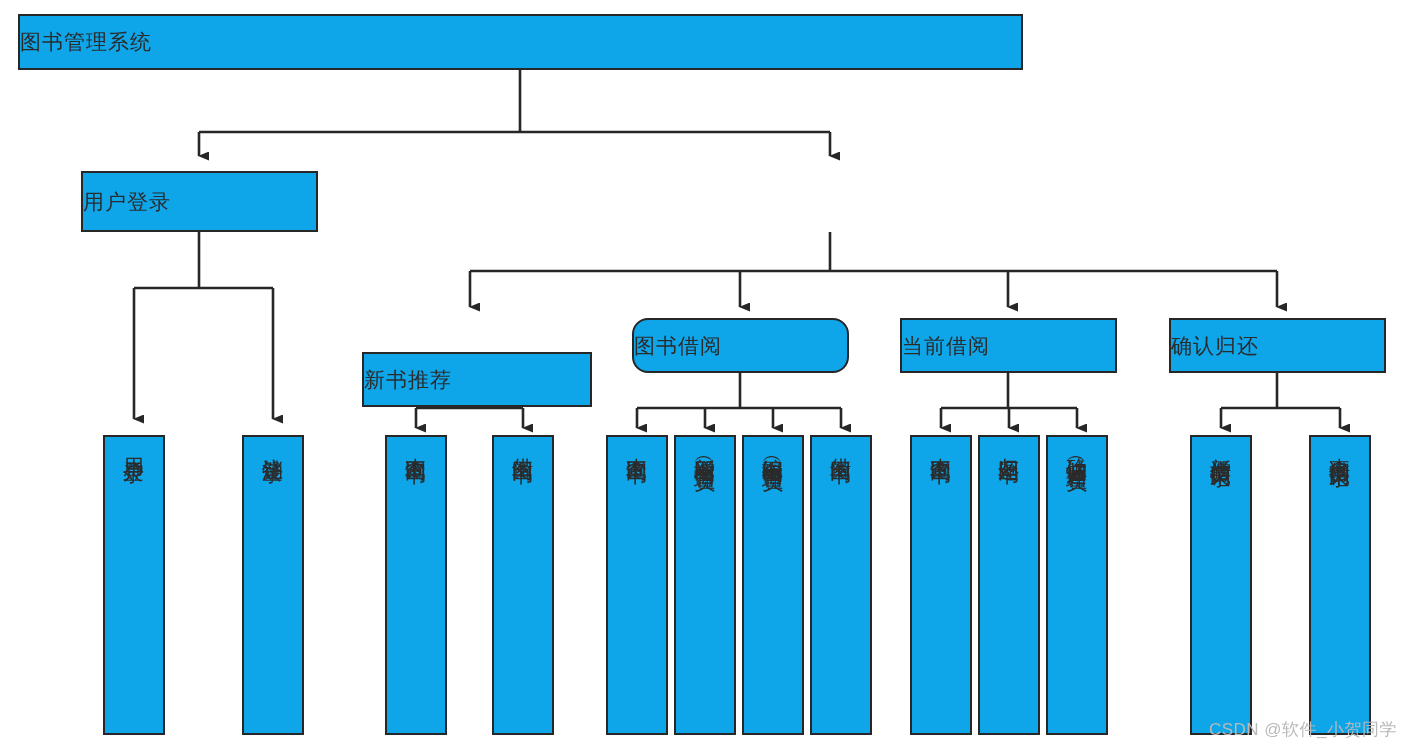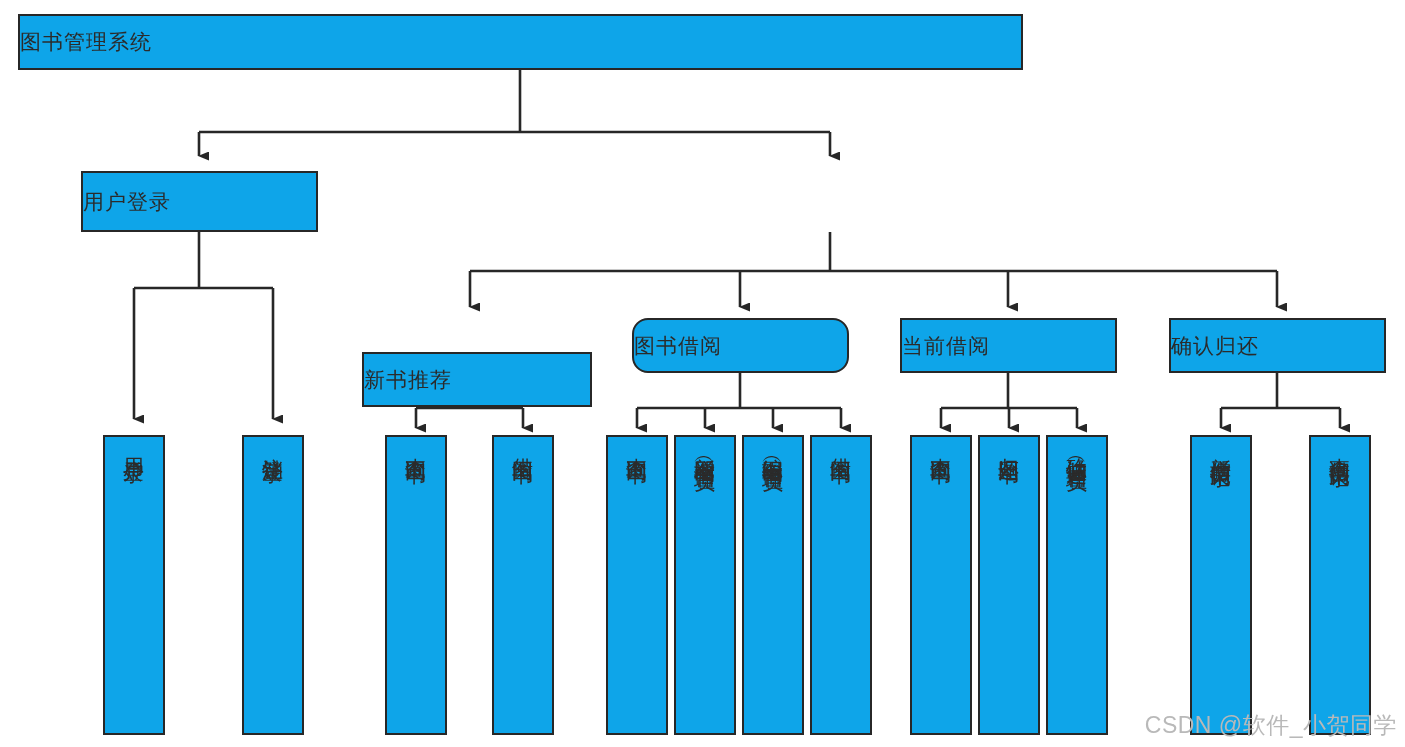--- a/index.html
+++ b/index.html
@@ -49,21 +49,21 @@
     padding-bottom: 4px;
   }
   .node .label {
     display: block;
     white-space: nowrap;
   }
   #watermark {
     position: absolute;
     right: 8px;
     bottom: 6px;
-    font-size: 23px;
+    font-size: 17px;
     color: #b9b9b9;
     letter-spacing: 0.5px;
     white-space: nowrap;
     text-align: center;
   }
 </style>
 </head>
 <body>
 
 <div id="canvas">

